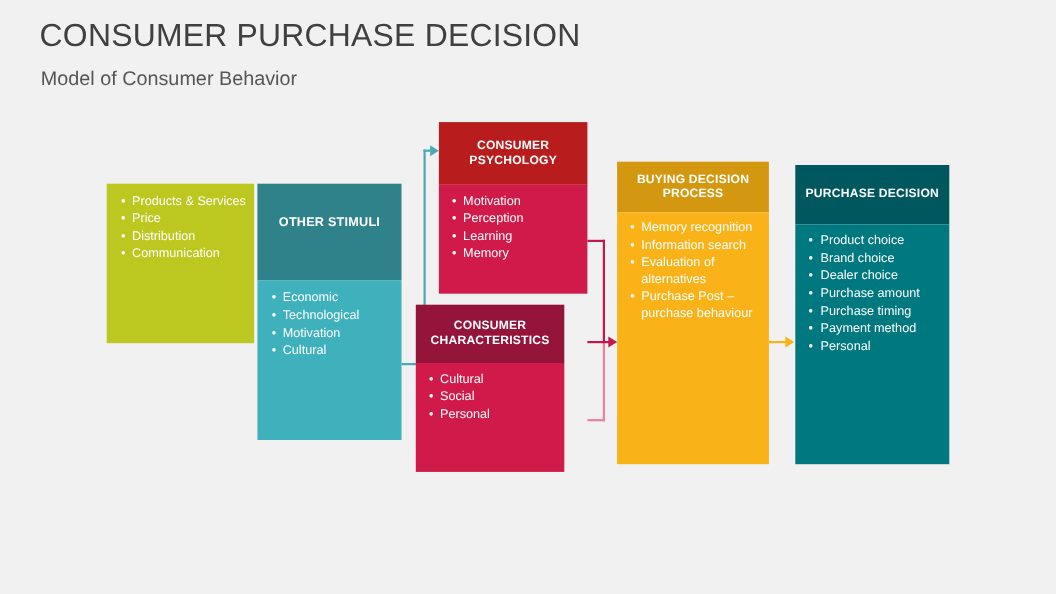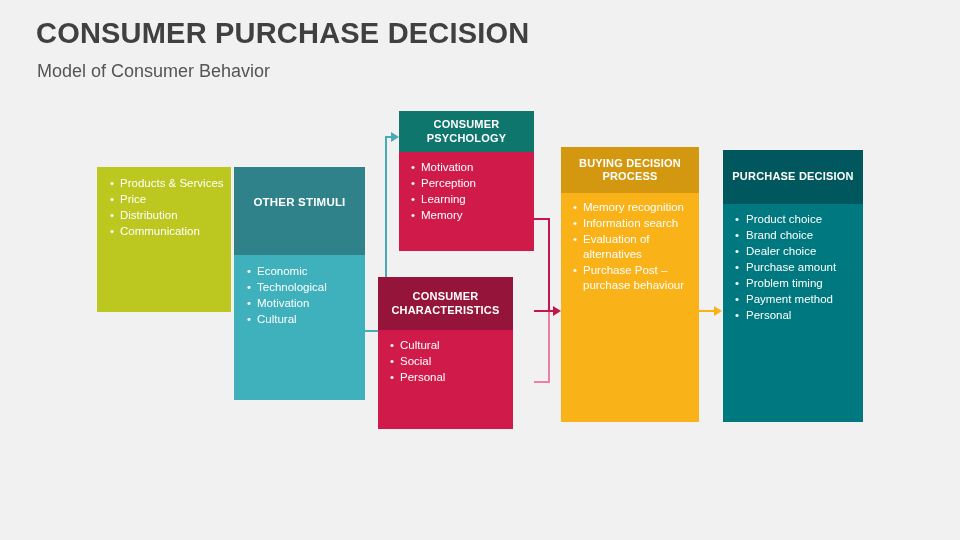--- a/index.html
+++ b/index.html
@@ -7,21 +7,21 @@
     width: 960px; height: 540px;
     background: #f1f1f1;
     font-family: "Liberation Sans", sans-serif;
     overflow: hidden;
   }
   #slide { position: relative; width: 960px; height: 540px; background: #f1f1f1; }
 
   
   #title {
     position: absolute; left: 36px; top: 17px;
-    font-size: 29px; font-weight: bold; letter-spacing: 0.2px;
+    font-size: 29px; font-weight: normal; letter-spacing: 0.2px;
     color: #404040; white-space: nowrap;
   }
   #subtitle {
     position: absolute; left: 37px; top: 61px;
     font-size: 18px; font-weight: normal; color: #555555; white-space: nowrap;
   }
 
   
   .box { position: absolute; }
   .bhead {
@@ -52,21 +52,21 @@
   #box-marketing .blist li { font-size: 11.5px; padding-left: 13px; }
 
   
   #box-other { left: 234px; top: 167px; width: 131px; height: 233px; }
   #box-other .bhead { height: 88px; background: #2f8289; font-size: 11.5px; padding-top: 28px; align-items: flex-start; }
   #box-other .bbody { height: 145px; background: #3fb1bc; padding: 9px 6px 0 10px; }
   #box-other .blist li { font-size: 11.5px; padding-left: 13px; }
 
   
   #box-psych { left: 399px; top: 111px; width: 135px; height: 152px; }
-  #box-psych .bhead { height: 41px; background: #0f766e; font-size: 11px; }
+  #box-psych .bhead { height: 57px; background: #b91c1c; font-size: 11px; }
   #box-psych .bbody { height: 99px; background: #d01a49; padding: 8px 6px 0 9px; }
   #box-psych .blist li { font-size: 11.5px; padding-left: 13px; }
 
   
   #box-char { left: 378px; top: 277px; width: 135px; height: 152px; }
   #box-char .bhead { height: 53px; background: #95143a; font-size: 11px; }
   #box-char .bbody { height: 99px; background: #d01a49; padding: 8px 6px 0 9px; }
   #box-char .blist li { font-size: 11.5px; padding-left: 13px; }
 
   
@@ -264,21 +264,21 @@
         <li>
             <span class="dot">•</span>
             <span class="txt">Dealer choice</span>
           </li>
         <li>
             <span class="dot">•</span>
             <span class="txt">Purchase amount</span>
           </li>
         <li>
             <span class="dot">•</span>
-            <span class="txt">Problem timing</span>
+            <span class="txt">Purchase timing</span>
           </li>
         <li>
             <span class="dot">•</span>
             <span class="txt">Payment method</span>
           </li>
         <li>
             <span class="dot">•</span>
             <span class="txt">Personal</span>
           </li>
       </ul>

